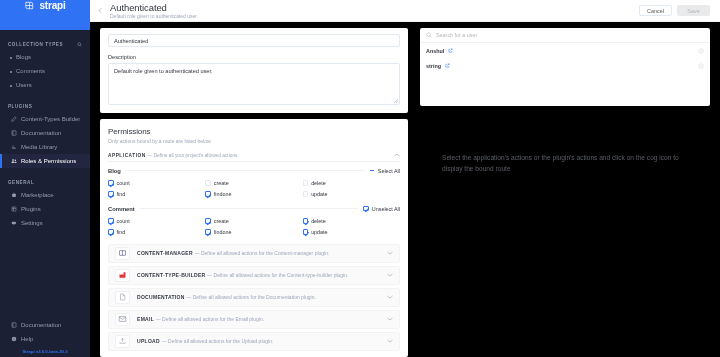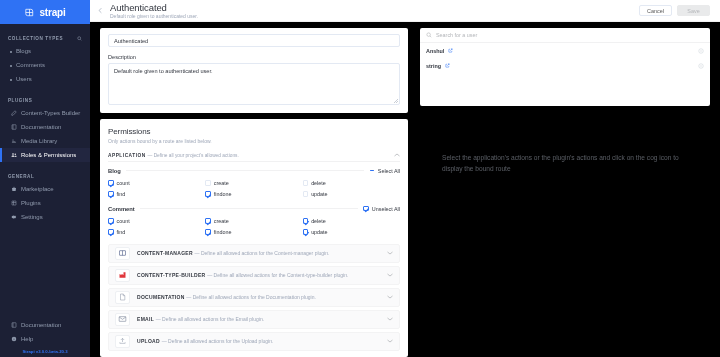--- a/index.html
+++ b/index.html
@@ -8,21 +8,21 @@
     font-family: "Liberation Sans", sans-serif;
     background:#fafafb;
     font-size:7px;
     color:#333740;
     -webkit-font-smoothing:antialiased;
   }
   .app { display:flex; width:720px; height:357px; }
 
   
   .sidebar { width:90px; height:357px; background:#1c2035; display:flex; flex-direction:column; flex:0 0 90px; position:relative; }
-  .brand { height:24px; background:#2f72f4; display:flex; align-items:center; justify-content:center; gap:4px; }
+  .brand { height:30px; background:#2f72f4; display:flex; justify-content:center; gap:4px; }
   .brand-logo { width:11px; height:11px; position:relative; }
   .brand-logo svg { display:block; }
   .brand-name { color:#fff; font-size:10px; font-weight:bold; letter-spacing:-0.2px; }
 
   .sb-section { margin-top:8px; }
   .sb-head { display:flex; align-items:center; justify-content:space-between; padding:0 8px; height:12px; }
   .sb-head-label { color:#919bae; font-size:4.6px; font-weight:bold; letter-spacing:0.55px; }
   .sb-head-icon { color:#919bae; display:flex; align-items:center; }
   .sb-item { display:flex; align-items:center; gap:4px; height:14px; padding:0 8px 0 10px; color:#919bae; font-size:6px; position:relative; }
   .sb-item.bullet::before { content:""; width:2px; height:2px; background:#919bae; border-radius:50%; position:absolute; left:10px; top:6.5px; }

